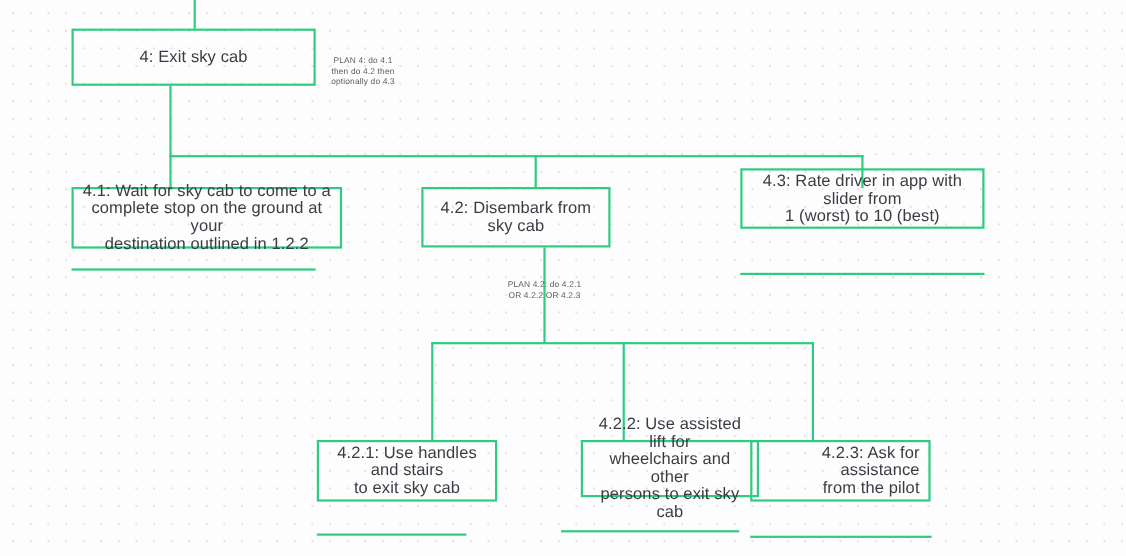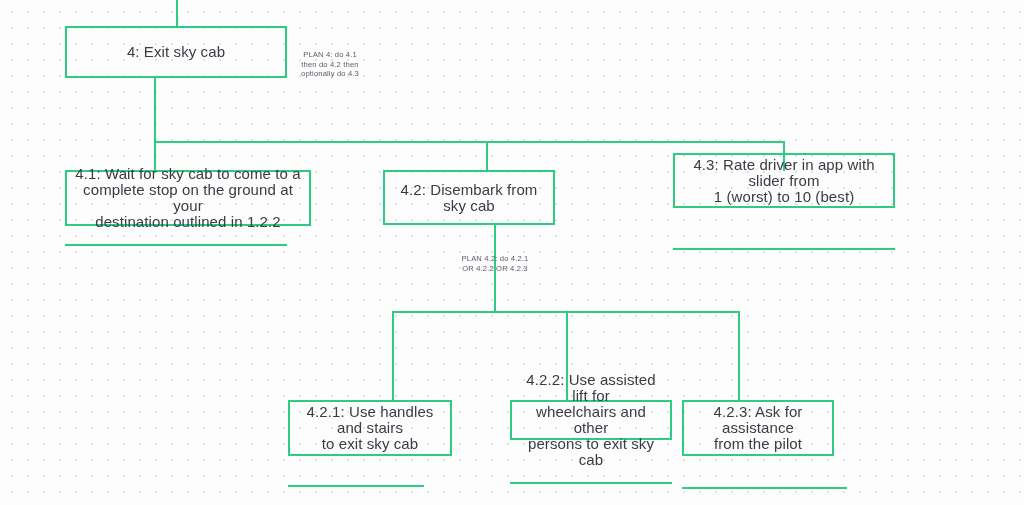--- a/index.html
+++ b/index.html
@@ -118,27 +118,27 @@
   <div class="node" style="left:673px; top:153px; width:222px; height:55px;">
     <span class="label">4.3: Rate driver in app with slider from
 1 (worst) to 10 (best)</span>
   </div>
 
   <div class="node" style="left:288px; top:400px; width:164px; height:56px;">
     <span class="label">4.2.1: Use handles and stairs
 to exit sky cab</span>
   </div>
 
-  <div class="node" style="left:510px; top:400px; width:162px; height:40px;">
+  <div class="node" style="left:528px; top:400px; width:162px; height:52px;">
     <span class="label">4.2.2: Use assisted lift for
 wheelchairs and other
 persons to exit sky cab</span>
   </div>
 
-  <div class="node" style="left:682px; top:400px; width:152px; height:56px;">
+  <div class="node" style="left:682px; top:400px; width:164px; height:56px;text-align:right;">
     <span class="label">4.2.3: Ask for assistance
 from the pilot</span>
   </div>
 
   <div class="stopline" style="left:65px; top:244px; width:222px;"></div>
   <div class="stopline" style="left:673px; top:248px; width:222px;"></div>
   <div class="stopline" style="left:288px; top:485px; width:136px;"></div>
   <div class="stopline" style="left:510px; top:482px; width:162px;"></div>
   <div class="stopline" style="left:682px; top:487px; width:165px;"></div>
 

